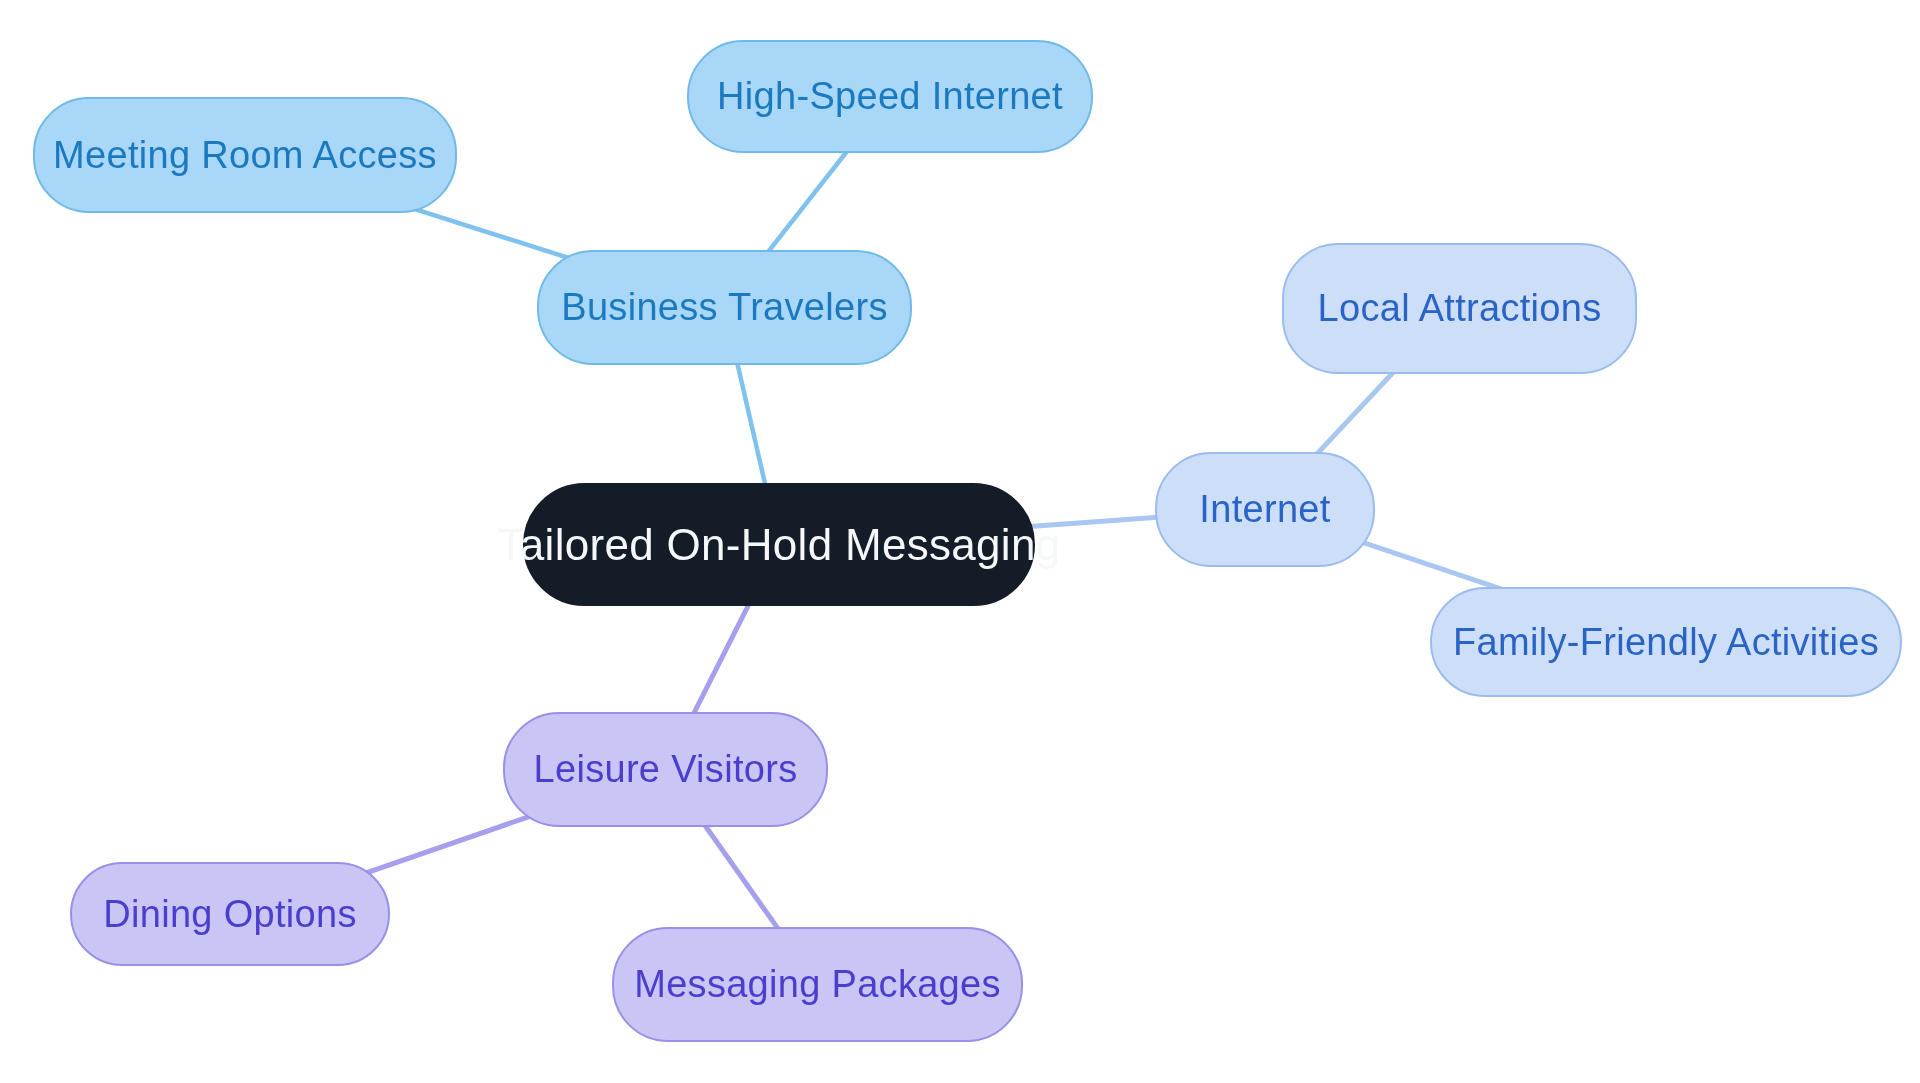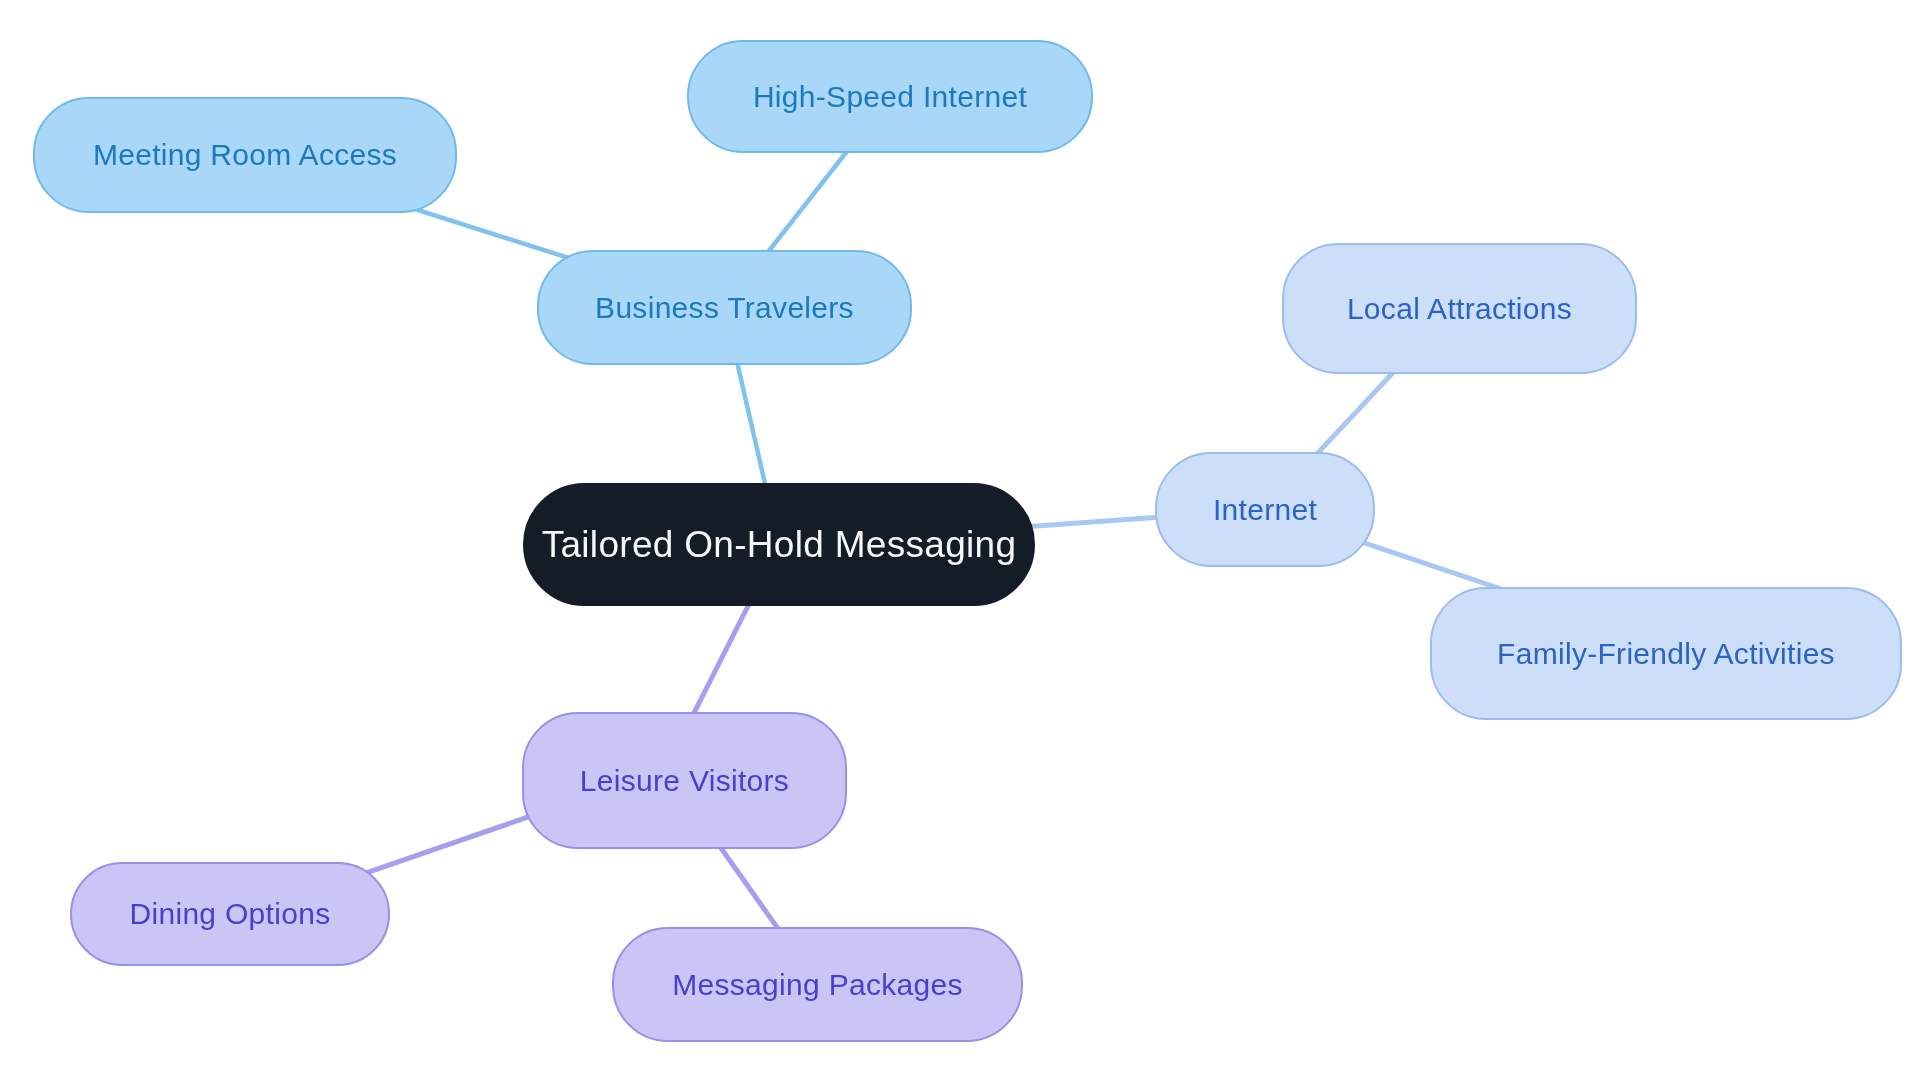--- a/index.html
+++ b/index.html
@@ -24,28 +24,28 @@
   }
   .node {
     position: absolute;
     z-index: 2;
     display: flex;
     align-items: center;
     justify-content: center;
     box-sizing: border-box;
     border: 2px solid transparent;
     border-radius: 56px;
-    font-size: 30px;
+    font-size: 38px;
     letter-spacing: 0.3px;
     white-space: nowrap;
     cursor: pointer;
     user-select: none;
   }
   .node.central {
-    font-size: 37px;
+    font-size: 44px;
     border-radius: 62px;
   }
   .node span {
     pointer-events: none;
   }
 </style>
 </head>
 <body>
 
 <div class="canvas" style="background: rgb(255, 255, 255);">
@@ -71,24 +71,24 @@
     </div>
     <div class="node" style="left: 687px; top: 40px; width: 406px; height: 113px; background: rgb(169, 215, 248); border-color: rgb(112, 186, 233); color: rgb(27, 121, 192);">
       <span>High-Speed Internet</span>
     </div>
     <div class="node" style="left: 1155px; top: 452px; width: 220px; height: 115px; background: rgb(205, 223, 248); border-color: rgb(155, 188, 238); color: rgb(42, 99, 198);">
       <span>Internet</span>
     </div>
     <div class="node" style="left: 1282px; top: 243px; width: 355px; height: 131px; background: rgb(205, 223, 248); border-color: rgb(155, 188, 238); color: rgb(42, 99, 198);">
       <span>Local Attractions</span>
     </div>
-    <div class="node" style="left: 1430px; top: 587px; width: 472px; height: 133px; background: rgb(205, 223, 248); border-color: rgb(155, 188, 238); color: rgb(42, 99, 198);">
+    <div class="node" style="left: 1430px; top: 587px; width: 472px; height: 110px; background: rgb(205, 223, 248); border-color: rgb(155, 188, 238); color: rgb(42, 99, 198);">
       <span>Family-Friendly Activities</span>
     </div>
-    <div class="node" style="left: 522px; top: 712px; width: 325px; height: 137px; background: rgb(201, 197, 244); border-color: rgb(152, 144, 233); color: rgb(75, 62, 207);">
+    <div class="node" style="left: 503px; top: 712px; width: 325px; height: 115px; background: rgb(201, 197, 244); border-color: rgb(152, 144, 233); color: rgb(75, 62, 207);">
       <span>Leisure Visitors</span>
     </div>
     <div class="node" style="left: 70px; top: 862px; width: 320px; height: 104px; background: rgb(201, 197, 244); border-color: rgb(152, 144, 233); color: rgb(75, 62, 207);">
       <span>Dining Options</span>
     </div>
     <div class="node" style="left: 612px; top: 927px; width: 411px; height: 115px; background: rgb(201, 197, 244); border-color: rgb(152, 144, 233); color: rgb(75, 62, 207);">
       <span>Messaging Packages</span>
     </div>
   </div>
 

